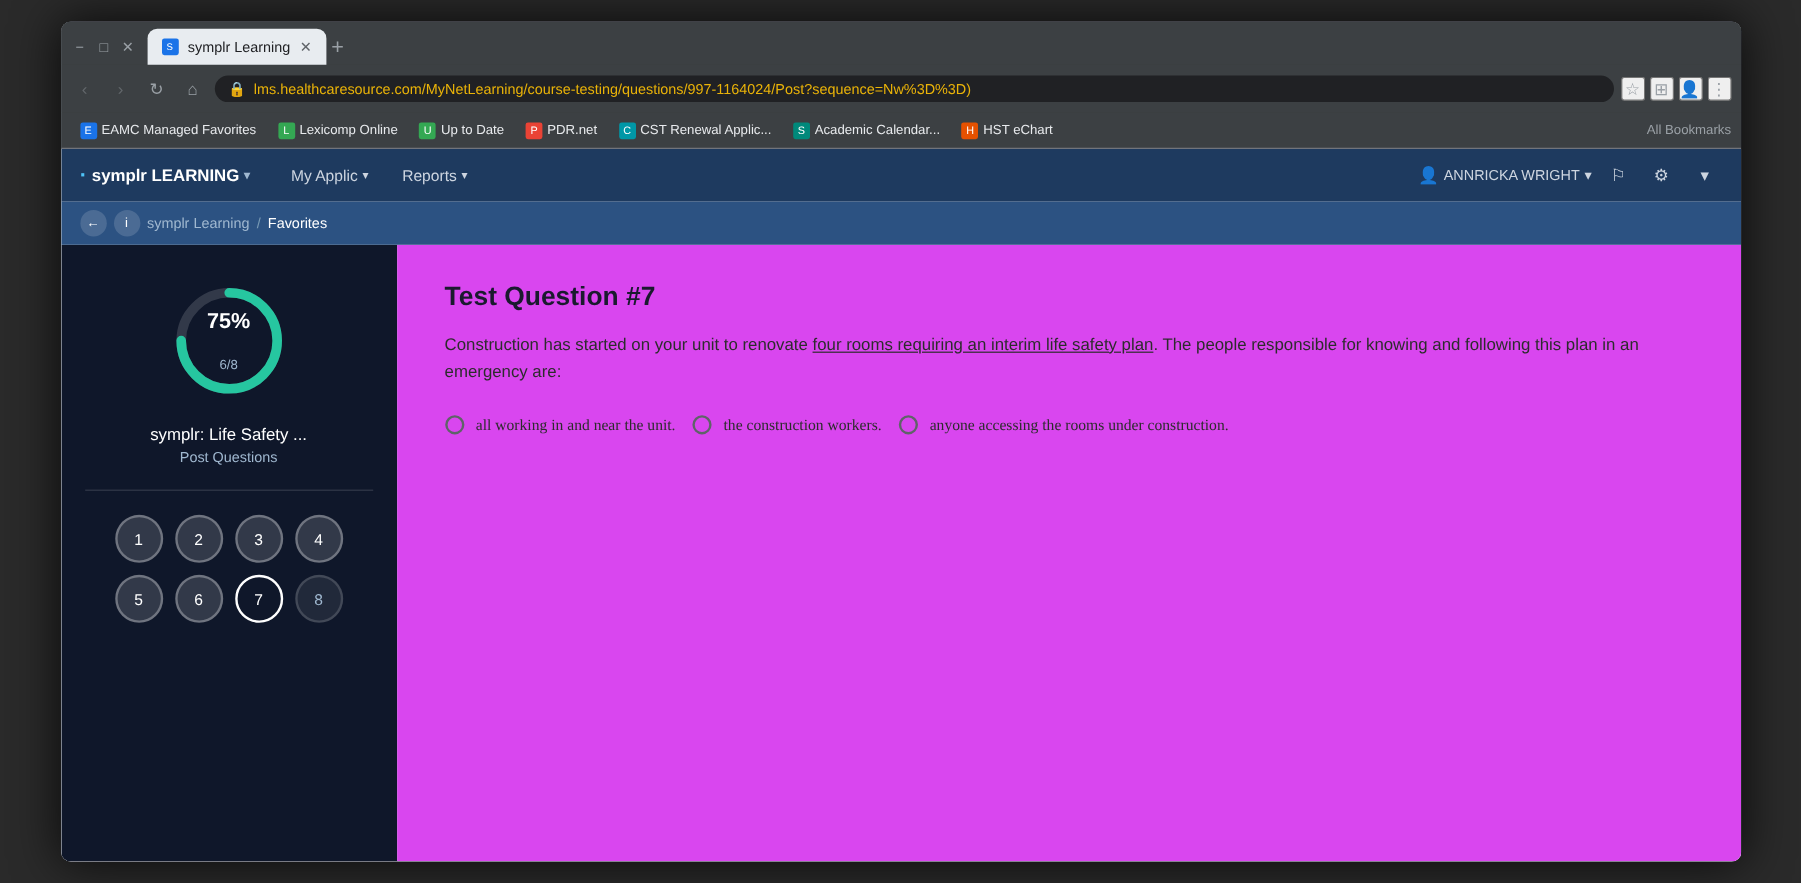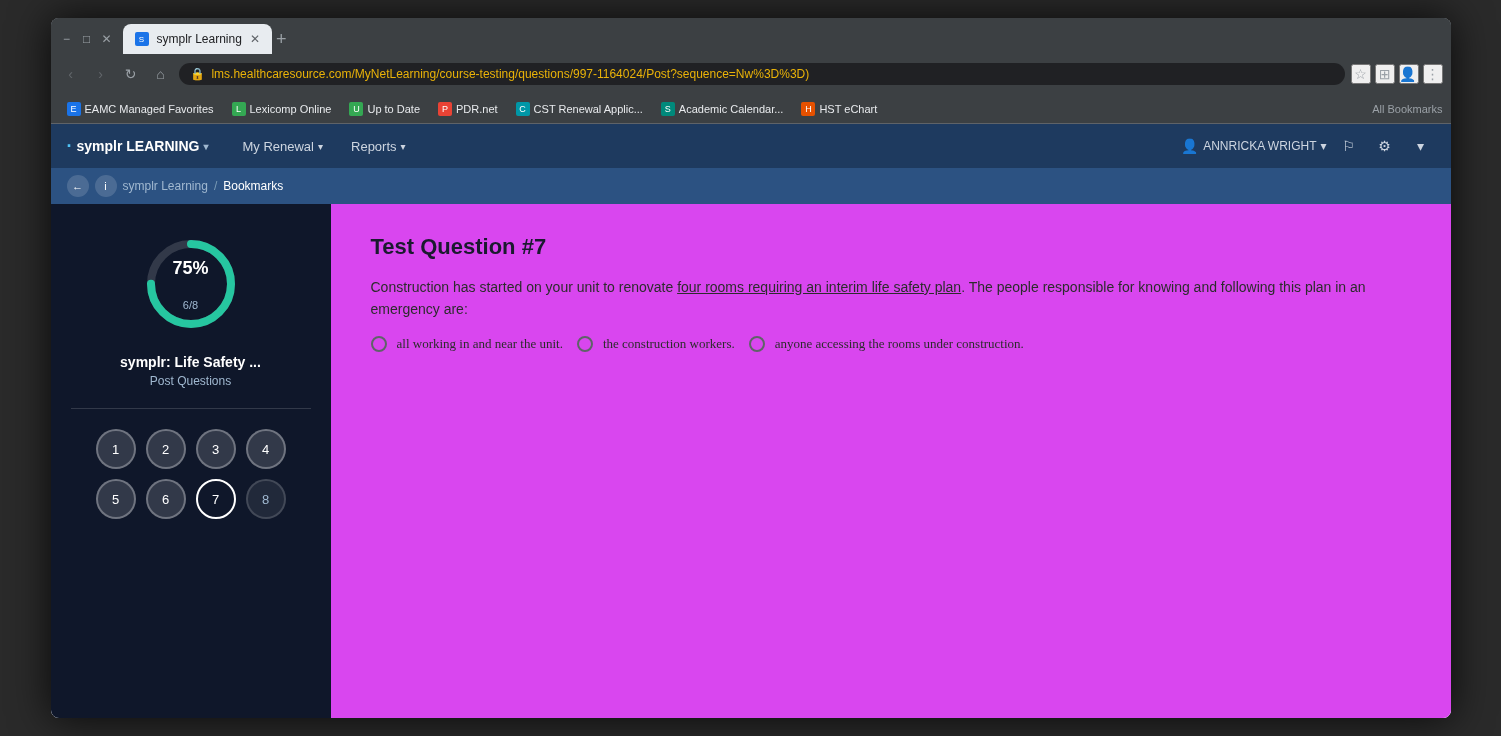--- a/index.html
+++ b/index.html
@@ -341,21 +341,21 @@
 
     .progress-fraction {
       font-size: 11px;
       color: #a0b8d0;
       margin-top: 20px;
     }
 
     .course-title {
       color: white;
       font-size: 14px;
-      font-weight: bold;
+      font-weight: normal;
       text-align: center;
       margin-bottom: 4px;
     }
 
     .course-subtitle {
       color: #a0b8d0;
       font-size: 12px;
       text-align: center;
       margin-bottom: 20px;
     }
@@ -417,21 +417,21 @@
       font-size: 22px;
       font-weight: 600;
       color: #1a1a2e;
       margin-bottom: 16px;
     }
 
     .question-text {
       font-size: 14px;
       color: #2c2c2c;
       line-height: 1.6;
-      margin-bottom: 14px;
+      margin-bottom: 24px;
     }
 
     .question-text em {
       font-style: normal;
       font-weight: normal;
       text-decoration: underline;
     }
 
     .answer-options {
       display: flex;
@@ -537,21 +537,21 @@
     <div class="app-content">
 
       <div class="app-navbar">
         <div class="app-logo">
           <span class="app-logo-dot">·</span>
           <span>symplr LEARNING</span>
           <span style="font-size:10px; color:#a0b8d0;">▾</span>
         </div>
         <div class="nav-menu-items">
           <div class="nav-menu-item">
-            <span>My Renewal</span>
+            <span>My Applic</span>
             <span class="chevron">▾</span>
           </div>
           <div class="nav-menu-item">
             <span>Reports</span>
             <span class="chevron">▾</span>
           </div>
         </div>
         <div class="nav-right">
           <div class="nav-user">
             <span style="font-size:14px;">👤</span>
@@ -566,21 +566,21 @@
 
       <div class="breadcrumb-bar">
         <div class="breadcrumb-btn">
           <span>←</span>
         </div>
         <div class="breadcrumb-btn">
           <span>i</span>
         </div>
         <span class="breadcrumb-text">symplr Learning</span>
         <span class="breadcrumb-sep">/</span>
-        <span class="breadcrumb-current">Bookmarks</span>
+        <span class="breadcrumb-current">Favorites</span>
       </div>
 
       <div class="main-layout">
 
         <div class="sidebar">
           <div class="progress-circle-container">
             <svg class="progress-svg" viewBox="0 0 100 100">
               <circle class="progress-bg" cx="50" cy="50" r="40"></circle>
               <circle class="progress-fill" cx="50" cy="50" r="40"></circle>
             </svg>

